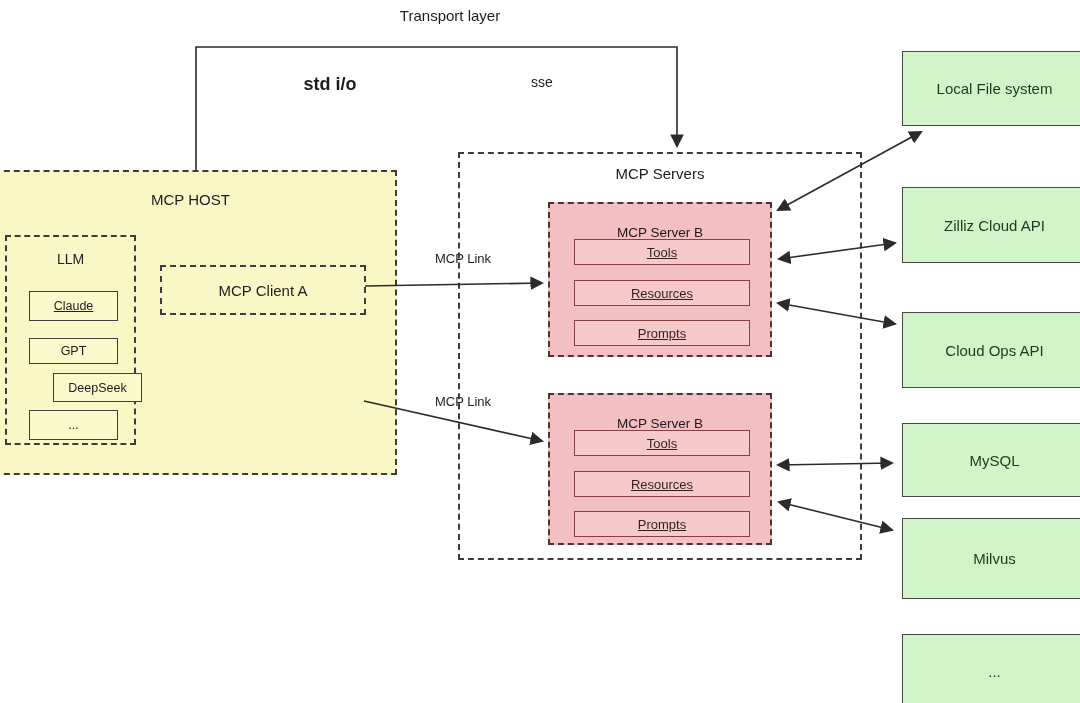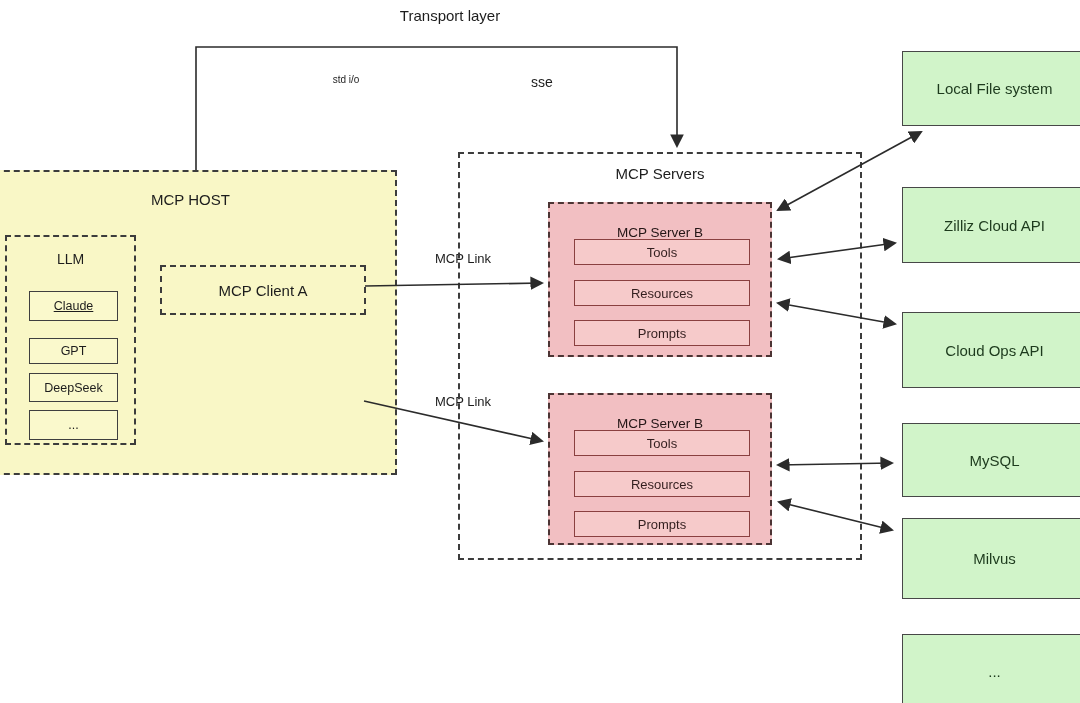--- a/index.html
+++ b/index.html
@@ -11,21 +11,21 @@
     font-family: "Liberation Sans", sans-serif;
     color: #1d1d1d;
     background: #ffffff;
   }
   .abs { position: absolute; box-sizing: border-box; }
   .ctr { display: flex; align-items: center; justify-content: center; text-align: center; }
 
   
   .float-label { position: absolute; text-align: center; color: #1d1d1d; }
   .lbl-transport { left: 370px; top: 7px;  width: 160px; font-size: 15px; }
-  .lbl-stdio     { left: 296px; top: 74px; width: 100px; font-size: 10px; }
+  .lbl-stdio     { left: 280px; top: 74px; width: 100px; font-size: 18px; font-weight: bold; }
   .lbl-sse       { left: 492px; top: 74px; width: 100px; font-size: 14px; }
   .lbl-link-a    { left: 403px; top: 251px; width: 120px; font-size: 13px; }
   .lbl-link-b    { left: 403px; top: 394px; width: 120px; font-size: 13px; }
 
   
   .host {
     left: -16px; top: 170px; width: 413px; height: 305px;
     background: #f9f7c6;
     border: 2px dashed #3c3c3c;
   }
@@ -37,21 +37,21 @@
   }
   .llm-title { position: absolute; left: 0; top: 14px; width: 100%; text-align: center; font-size: 14px; }
   .model-box {
     left: 22px; width: 89px; height: 29px;
     background: #faf9cc;
     border: 1.5px solid #3f3f3f;
     font-size: 12.5px;
   }
   .model-claude   { top: 54px;  height: 30px; text-decoration: underline; }
   .model-gpt      { top: 101px; height: 26px; }
-  .model-deepseek { top: 136px; height: 29px; }
+  .model-deepseek { top: 136px; height: 29px; margin-left: 24px; }
   .model-dots     { top: 173px; height: 30px; }
 
   .client-box {
     left: 158px; width: 206px; height: 50px;
     border: 2px dashed #3c3c3c;
     font-size: 15px;
   }
   .client-a { top: 263px; }
   .client-b { top: 355px; }
 
@@ -70,20 +70,21 @@
   }
   .server-1 { top: 202px; height: 155px; }
   .server-2 { top: 393px; height: 152px; }
   .server-title { position: absolute; left: 0; top: 21px; width: 100%; text-align: center; font-size: 13.5px; color: #241616; }
   .feature-box {
     left: 24px; width: 176px; height: 26px;
     background: #f6caca;
     border: 1.5px solid #8a4040;
     font-size: 13px;
     color: #331f1f;
+    text-decoration: underline;
   }
   .feature-1 { top: 35px; }
   .feature-2 { top: 76px; }
   .feature-3 { top: 116px; }
 
   
   .resource-box {
     left: 902px; width: 185px;
     background: #d1f4c9;
     border: 1.6px solid #474747;

